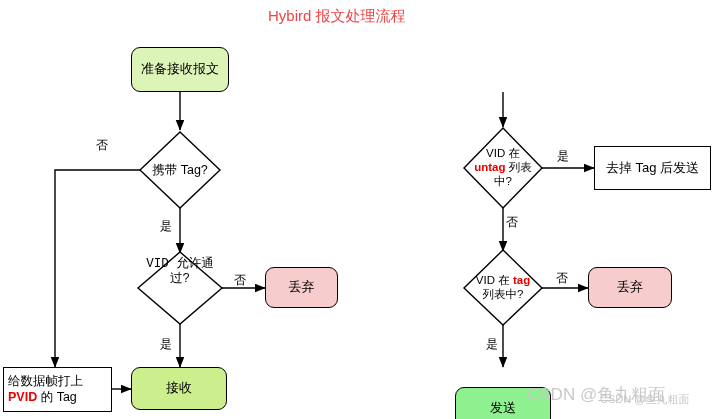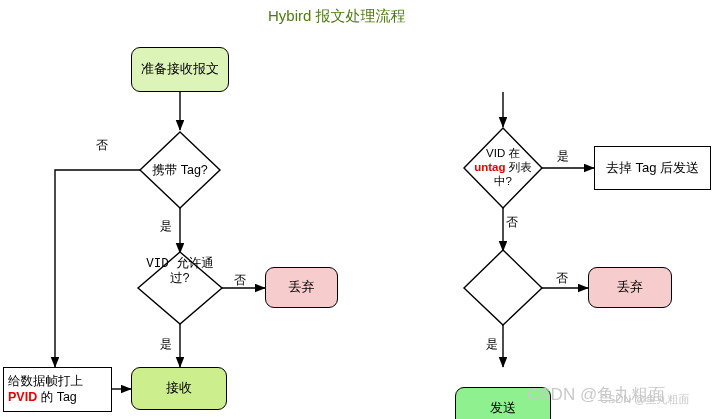--- a/index.html
+++ b/index.html
@@ -46,21 +46,21 @@
   }
   .edge-label{
     position:absolute;
     font-size:12px;
     color:#000;
     white-space:nowrap;
   }
   .title{
     position:absolute;
     font-size:15px;
-    color:#4d7c0f;
+    color:#ef4444;
     white-space:nowrap;
   }
   .hl{color:#ee0000;font-weight:bold;}
   .watermark{
     position:absolute;
     color:#c9c9c9;
     white-space:nowrap;
     pointer-events:none;
   }
   .wm-main{font-size:17px;left:527px;top:383px;}
@@ -139,20 +139,24 @@
   <div class="edge-label" style="left:234px;top:272px;">否</div>
   <div class="edge-label" style="left:160px;top:336px;">是</div>
 
 
   <div class="diamond-label" style="left:503px;top:168px;font-size:11.5px;">
     <div>VID 在</div>
     <div><span class="hl">untag</span><span> 列表</span></div>
     <div>中?</div>
   </div>
 
+  <div class="diamond-label" style="left:503px;top:288px;font-size:11.5px;">
+    <div><span>VID 在 </span><span class="hl">tag</span></div>
+    <div>列表中?</div>
+  </div>
 
   <div class="node node-rect" style="left:594px;top:146px;width:117px;height:44px;">去掉 Tag 后发送</div>
 
   <div class="node node-round" style="left:588px;top:267px;width:84px;height:41px;background:#f7cccc;">丢弃</div>
 
   <div class="node node-round" style="left:455px;top:367px;width:96px;height:43px;background:#8ff08f;margin-top:20px;">发送</div>
 
   <div class="edge-label" style="left:557px;top:148px;">是</div>
   <div class="edge-label" style="left:506px;top:214px;">否</div>
   <div class="edge-label" style="left:556px;top:270px;">否</div>

